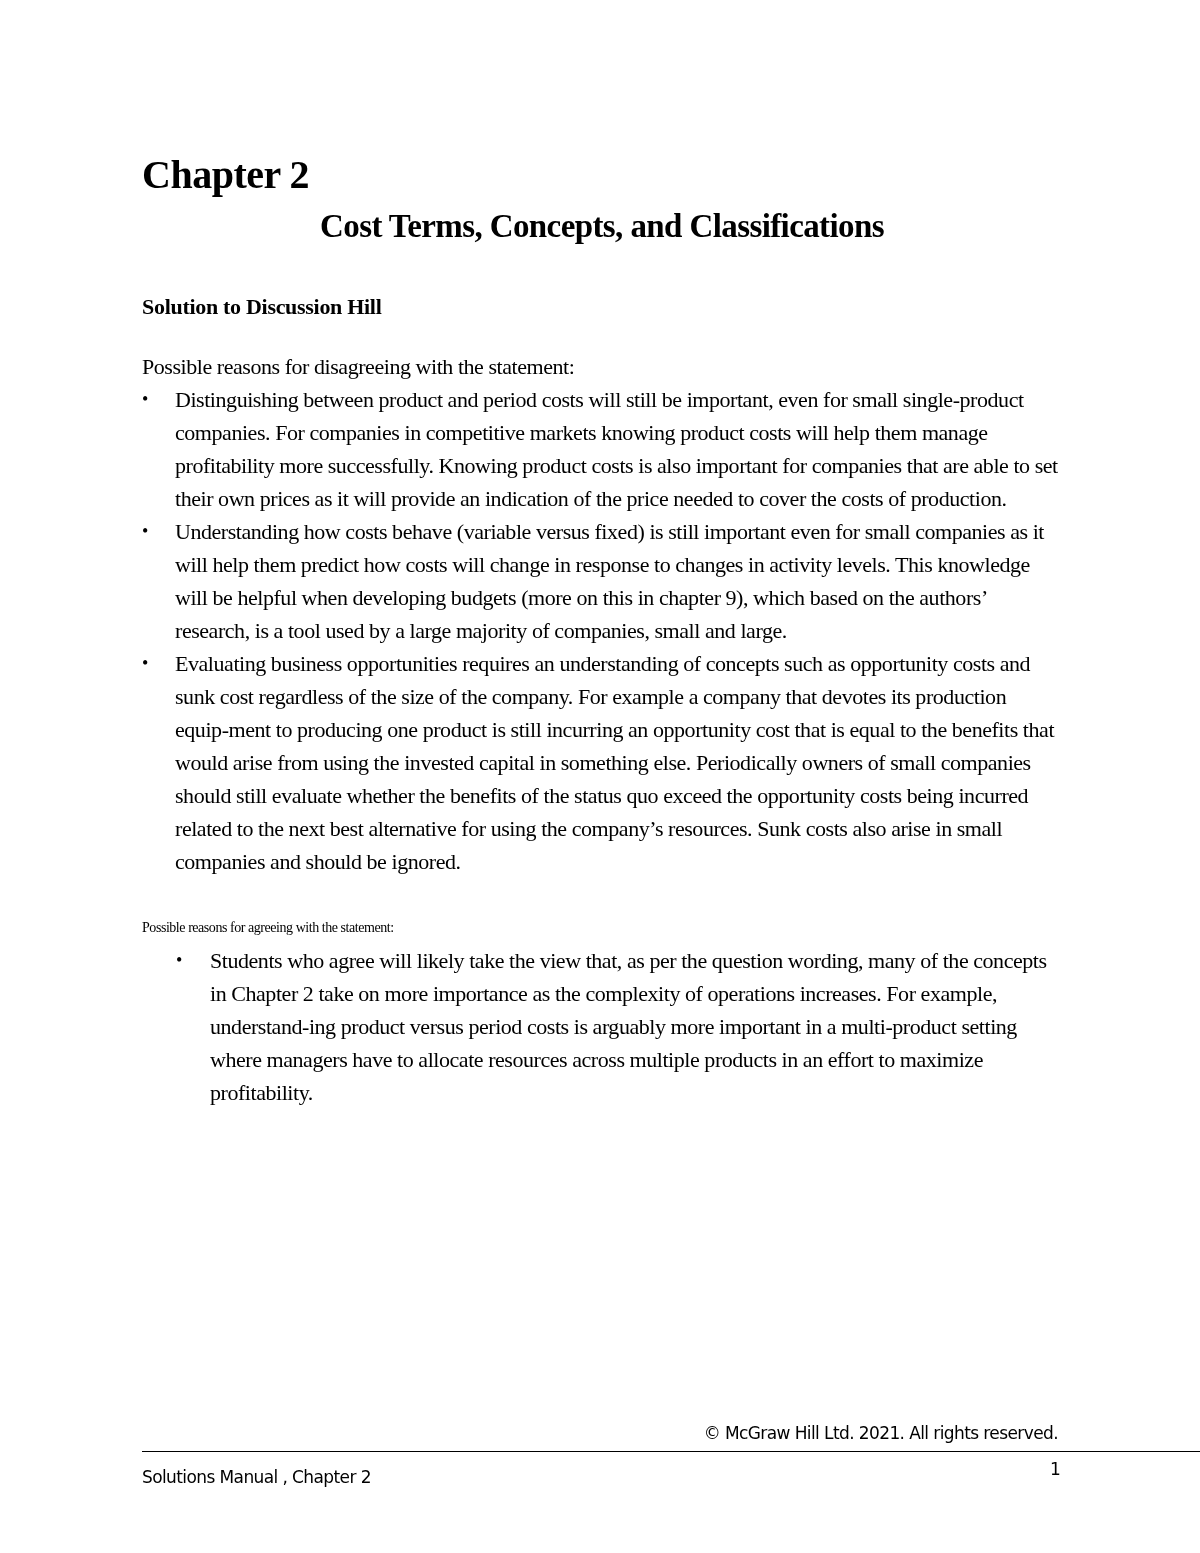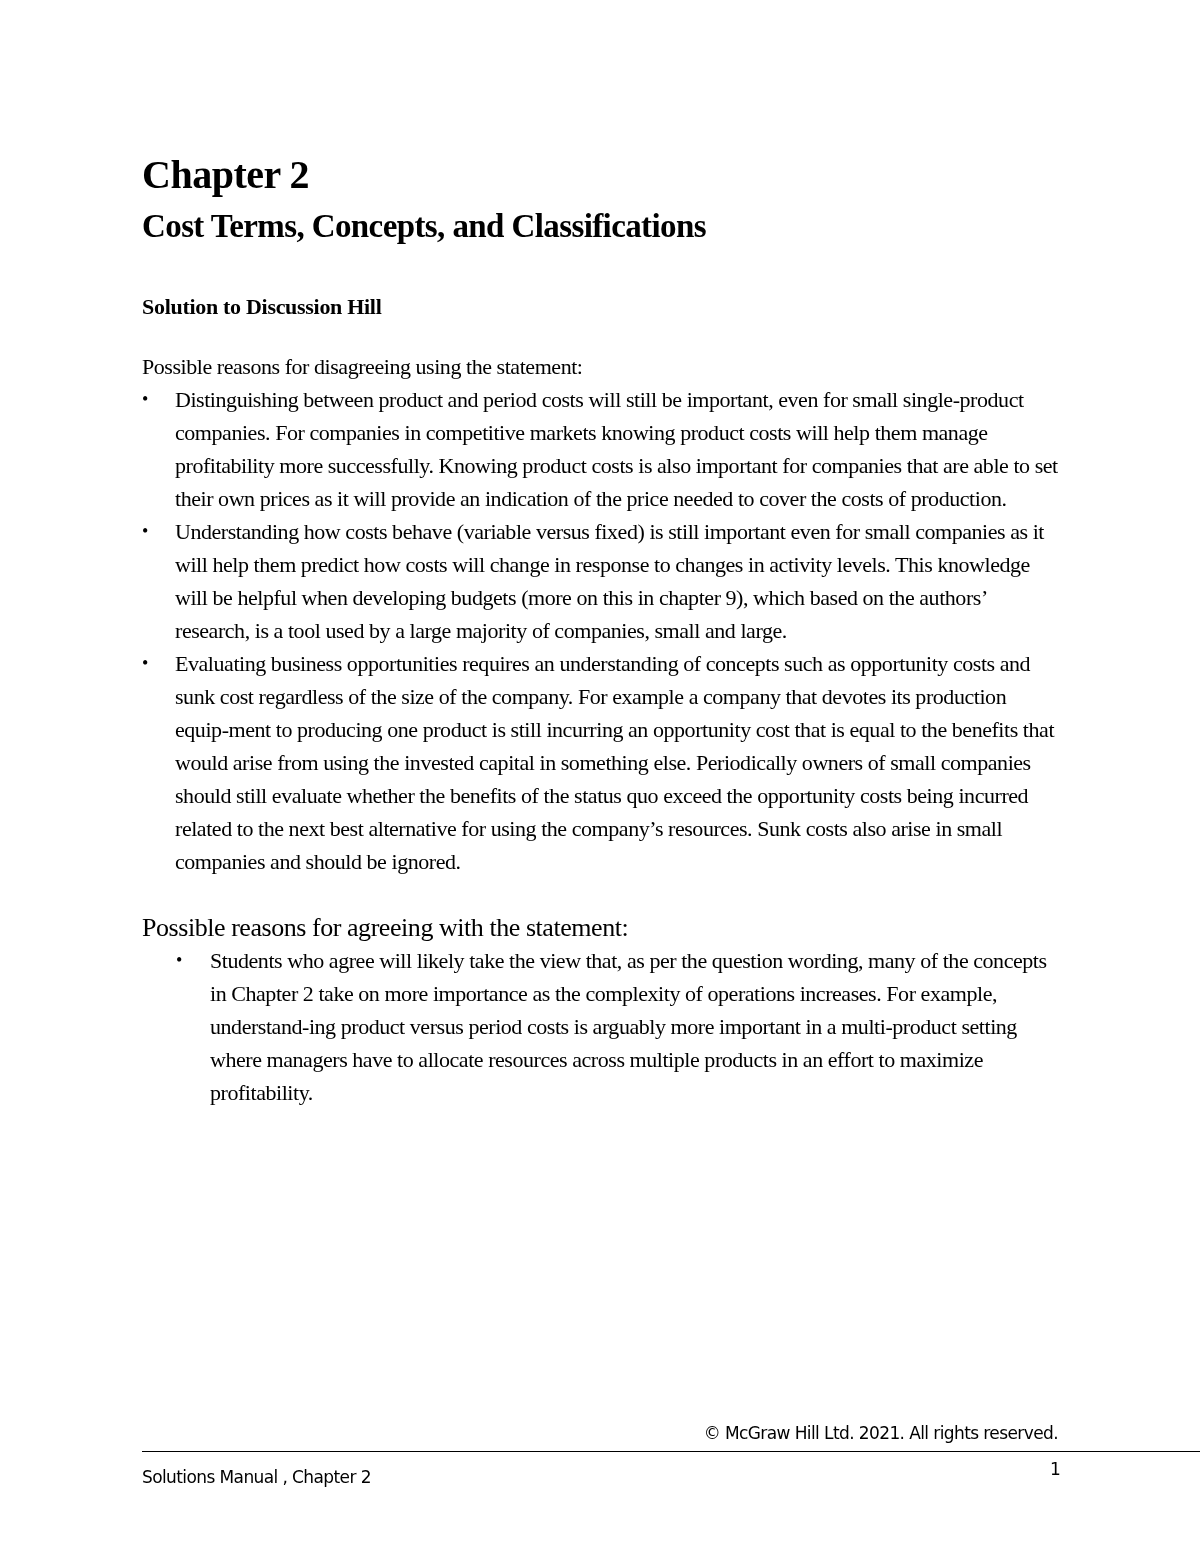--- a/index.html
+++ b/index.html
@@ -1,43 +1,43 @@
 <!DOCTYPE html>
 <html><head>
 <meta charset="utf-8">
 <style>
   html, body { margin: 0; padding: 0; background: #ffffff; }
   body { width: 1200px; height: 1553px; position: relative; overflow: hidden; color: #000; }
   .page { position: absolute; left: 142px; top: 150px; width: 920px; font-family: Liberation Serif, serif; }
   .chapter { font-size: 40px; font-weight: bold; line-height: 50px; margin: 0; letter-spacing: -0.5px; }
-  .subtitle { font-size: 33px; font-weight: bold; line-height: 44px; margin: 4px 0 0 0; letter-spacing: -0.6px; }
+  .subtitle { font-size: 33px; font-weight: bold; line-height: 44px; margin: 4px 0 0 0; letter-spacing: -0.6px; text-align: center; }
   .section { font-size: 22px; font-weight: bold; line-height: 30px; margin: 44px 0 0 0; letter-spacing: -0.3px; }
   .intro { font-size: 22px; line-height: 33px; margin: 28px 0 0 0; letter-spacing: -0.45px; }
   ul { margin: 0; padding: 0; list-style: none; }
   li { position: relative; font-size: 22px; line-height: 33px; letter-spacing: -0.45px; }
   ul.disagree li { padding-left: 33px; }
   ul.agree li { padding-left: 68px; }
   .bullet { position: absolute; top: 0; font-size: 18px; }
   ul.disagree .bullet { left: 0; }
   ul.agree .bullet { left: 34px; }
-  .intro2 { font-size: 26px; line-height: 33px; margin: 33px 0 0 0; letter-spacing: -0.45px; }
+  .intro2 { font-size: 14px; line-height: 33px; margin: 33px 0 0 0; letter-spacing: -0.45px; }
   .copyright { position: absolute; top: 1423px; right: 142px; font-family: "DejaVu Sans", sans-serif; font-size: 17px; letter-spacing: -0.6px; }
   .rule { position: absolute; top: 1451px; left: 142px; right: 0; height: 0; border-top: 1.5px solid #000; }
   .footer-left { position: absolute; top: 1467px; left: 142px; font-family: "DejaVu Sans", sans-serif; font-size: 17px; letter-spacing: -0.6px; }
   .footer-right { position: absolute; top: 1459px; left: 1050px; font-family: "DejaVu Sans", sans-serif; font-size: 17px; }
 </style>
 </head>
 <body>
 
 <div class="page">
   <h1 class="chapter">Chapter 2</h1>
   <h2 class="subtitle">Cost Terms, Concepts, and Classifications</h2>
   <h3 class="section">Solution to Discussion Hill</h3>
 
-  <p class="intro">Possible reasons for disagreeing using the statement:</p>
+  <p class="intro">Possible reasons for disagreeing with the statement:</p>
   <ul class="disagree">
     <li>
       <span class="bullet">•</span>
       <span>Distinguishing between product and period costs will still be important, even for small single-product companies. For companies in competitive markets knowing product costs will help them manage profitability more successfully. Knowing product costs is also important for companies that are able to set their own prices as it will provide an indication of the price needed to cover the costs of production.</span>
     </li>
     <li>
       <span class="bullet">•</span>
       <span>Understanding how costs behave (variable versus fixed) is still important even for small companies as it will help them predict how costs will change in response to changes in activity levels. This knowledge will be helpful when developing budgets (more on this in chapter 9), which based on the authors’ research, is a tool used by a large majority of companies, small and large.</span>
     </li>
     <li>

